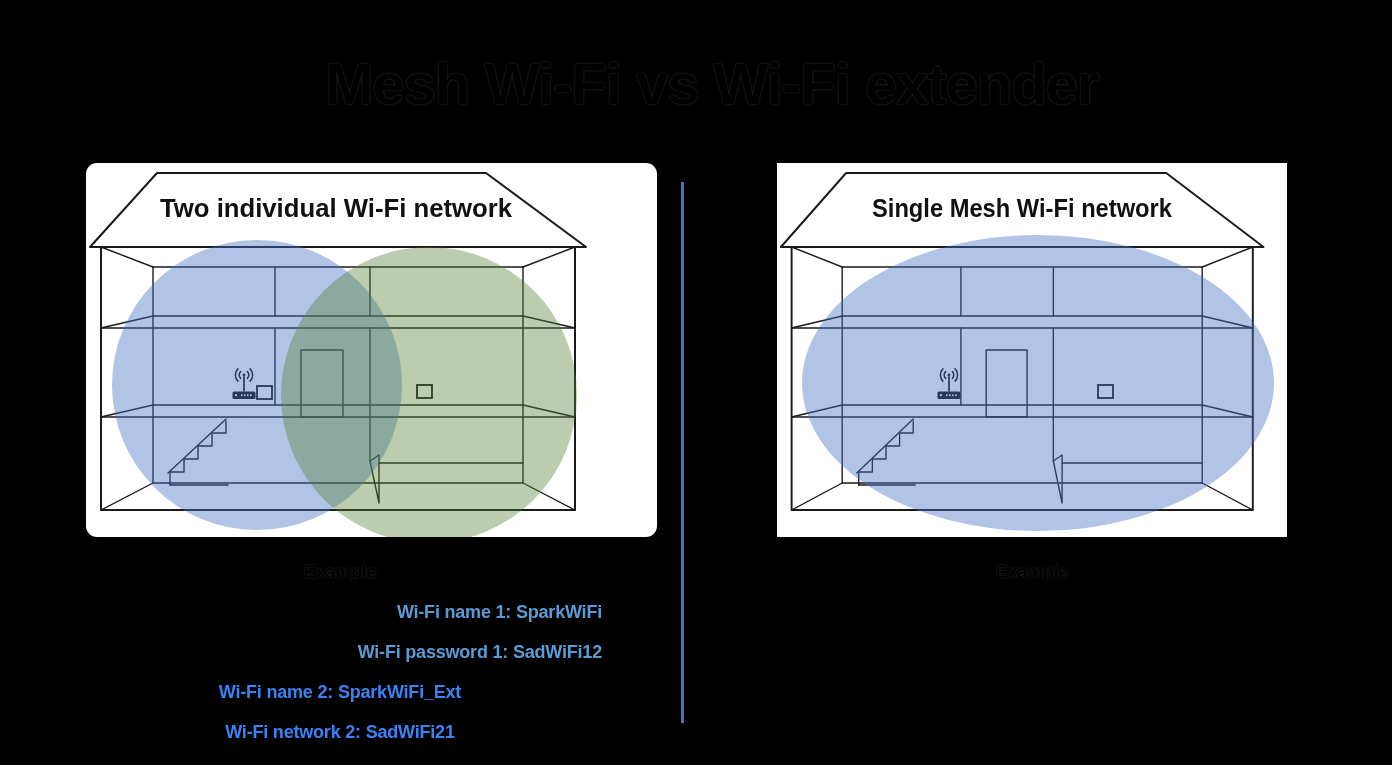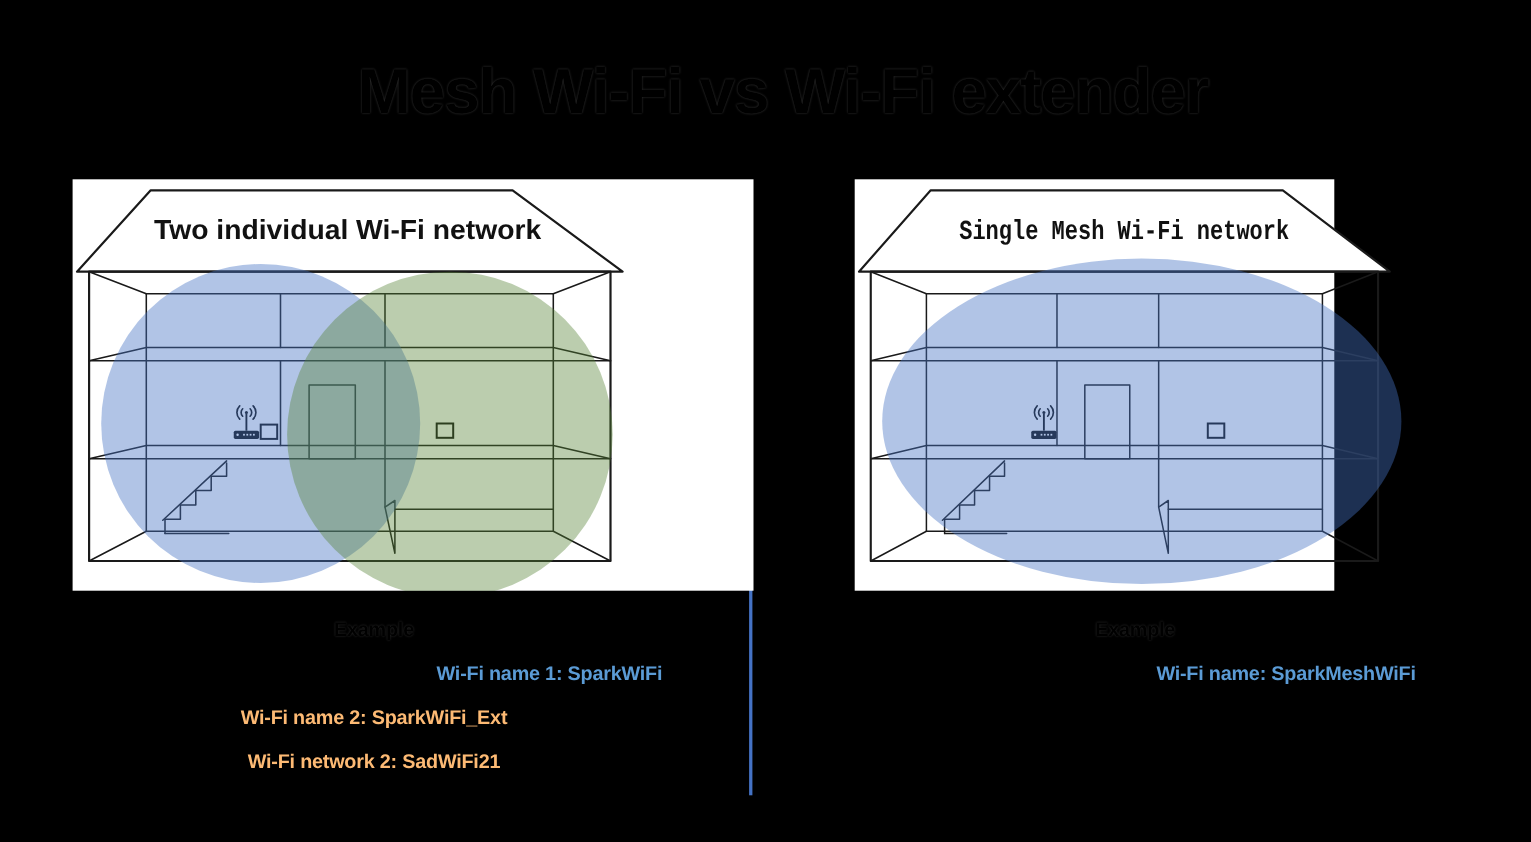--- a/index.html
+++ b/index.html
@@ -10,39 +10,39 @@
   }
   .main-title {
     position:absolute; left:0; top:34px; width:1392px;
     text-align:center; font-size:58px; font-weight:bold; letter-spacing:-1px;
     color:#000; text-shadow:0 0 2px rgba(110,110,110,0.55);
     margin:16px;
   }
   .panel {
     position:absolute; top:163px; height:374px; background:#fff;
   }
-  .panel-left  { left:66px;  width:619px; }
-  .panel-right { left:777px; width:436px;font-family:Liberation Mono, monospace; }
+  .panel-left  { left:86px;  width:571px;border-radius:11px; }
+  .panel-right { left:777px; width:510px; }
   .panel svg { display:block; }
   .divider {
     position:absolute; left:681px; top:182px; width:3px; height:541px;
     background:#4472C4;
   }
   .text-col {
     position:absolute; top:552px; text-align:center;
   }
   .text-col-left  { left:78px;  width:524px; }
   .text-col-right { left:777px; width:510px; }
   .text-col p { margin:0; line-height:40px; font-size:18px; font-weight:bold; letter-spacing:-0.2px; }
   .ghost-heading {
     color:#000; text-shadow:0 0 2px rgba(100,100,100,0.5);
     font-size:25px;
   }
   .text-blue  { color:#5B9BD5;text-align:right; }
-  .text-green { color:#fdba74; }
+  .text-green { color:#3b82f6; }
   .defs-only { position:absolute; width:0; height:0; overflow:hidden; }
 </style>
 </head>
 <body>
 
 <div class="canvas">
 
   <svg class="defs-only" aria-hidden="true">
     <defs>
       <g id="house-structure" stroke="#1a1a1a" fill="none" stroke-width="2" stroke-linejoin="round" stroke-linecap="round">
@@ -129,22 +129,22 @@
       <text x="245" y="54" text-anchor="middle" font-size="25" font-weight="bold" fill="#111" textLength="300" lengthAdjust="spacingAndGlyphs">Single Mesh Wi-Fi network</text>
       <use href="#router-icon" x="172" y="212"></use>
       <use href="#device-box" x="321" y="222"></use>
       <ellipse cx="261" cy="220" rx="236" ry="148" fill-opacity="0.42" fill="#4472C4"></ellipse>
     </svg>
   </div>
 
   <div class="text-col text-col-left">
     <p class="ghost-heading">Example</p>
     <p class="text-blue">Wi-Fi name 1: SparkWiFi</p>
+    <p class="text-blue">Wi-Fi password 1: SadWiFi12</p>
     <p class="text-green">Wi-Fi name 2: SparkWiFi_Ext</p>
     <p class="text-green">Wi-Fi network 2: SadWiFi21</p>
   </div>
 
   <div class="text-col text-col-right">
     <p class="ghost-heading">Example</p>
-    <p class="text-blue">Wi-Fi name: SparkMeshWiFi</p>
   </div>
 
 </div>
 
 </body></html>

